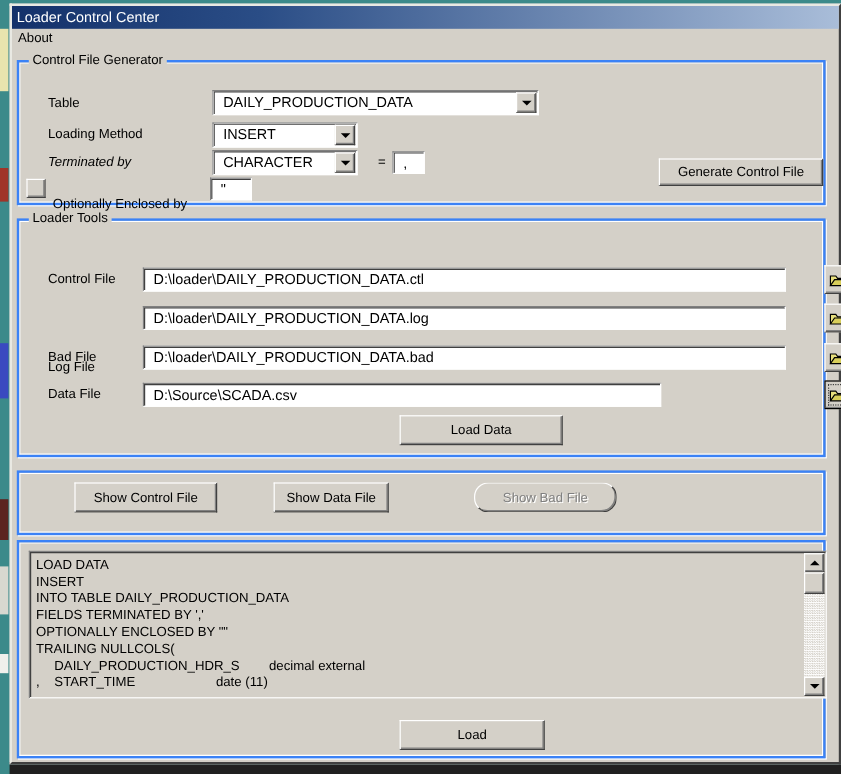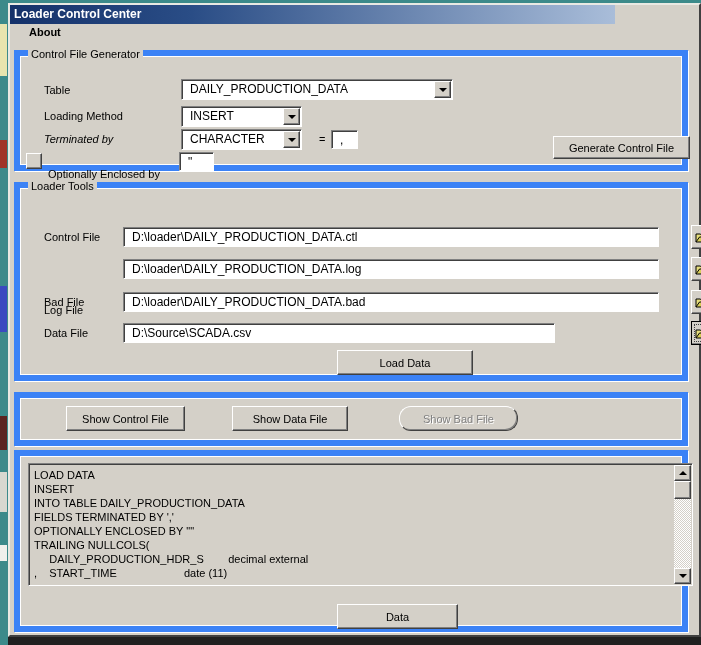--- a/index.html
+++ b/index.html
@@ -15,31 +15,31 @@
 
   .window {
     position:absolute; left:8px; top:3px; width:693px; height:634px;
     background:#d4d0c8;
     border:2px solid;
     border-color:#e9e9e3 #404040 #404040 #e9e9e3;
   }
   .bottom-strip { position:absolute; left:8px; top:637px; width:693px; height:8px; background:#202020; }
 
   .titlebar {
-    position:absolute; left:0; top:0; width:605px; height:19px;
+    position:absolute; left:0; top:0; width:689px; height:19px;
     background:linear-gradient(to right,#14316a,#2a4d86 30%,#a9bdd9);
-    color:#fff; font-weight:bold; font-size:12px; line-height:19px;
+    color:#fff; font-weight:normal; font-size:12px; line-height:19px;
     padding-left:4px;
   }
   .menubar { position:absolute; left:0; top:19px; width:689px; height:18px; }
-  .menu-item { display:inline-block; padding:2px 19px; height:16px;font-weight:bold; }
+  .menu-item { display:inline-block; padding:2px 5px; height:16px; }
 
   .groupbox {
     position:absolute;
-    border:6px solid #3b82f6;
+    border:2px solid #3b82f6;
     box-shadow: inset 1px 1px 0 #fff, inset -1px -1px 0 #fff, 1px 1px 0 #fff;
     padding-left: 16px;
   }
   .group-label {
     position:absolute; top:-8px; left:8px;
     background:#d4d0c8; padding:0 3px; font-size:11px; line-height:13px;
   }
   .lbl { position:absolute; font-size:11px; white-space:nowrap; }
 
   .sunken {
@@ -201,21 +201,21 @@
         <path d="M1 13 V5 h4.5 l1.5 2 H14 v2" fill="#e6de7c" stroke="#000" stroke-width="1"></path>
         <path d="M1 13 L4.5 8 H18 L14.5 13 Z" fill="#d8ce5a" stroke="#000" stroke-width="1"></path>
       </svg>
     </button>
 
     <button class="btn raised" style="left:288px; top:162px; width:136px; height:25px;">Load Data</button>
   </div>
 
   <div class="groupbox" style="left:4px; top:387px; width:674px; height:54px;">
     <button class="btn raised" style="left:17px; top:8px; width:119px; height:25px;">Show Control File</button>
-    <button class="btn raised" style="left:183px; top:8px; width:116px; height:25px;">Show Data File</button>
+    <button class="btn raised" style="left:183px; top:8px; width:96px; height:25px;">Show Data File</button>
     <button class="btn raised disabled" style="left:350px; top:8px; width:119px; height:25px;">Show Bad File</button>
   </div>
 
   <div class="groupbox" style="left:4px; top:445px; width:674px; height:182px;">
     <div class="sunken preview-box" style="left:8px; top:7px; width:665px; height:123px; background:#d4d0c8;">
       <div class="preview-text">LOAD DATA
 INSERT
 INTO TABLE DAILY_PRODUCTION_DATA
 FIELDS TERMINATED BY ','
 OPTIONALLY ENCLOSED BY ""
@@ -226,16 +226,16 @@
         <div class="sb-btn raised">
             <span class="tri-up"></span>
           </div>
         <div class="sb-thumb raised"></div>
         <div class="sb-track"></div>
         <div class="sb-btn raised">
             <span class="tri-down"></span>
           </div>
       </div>
     </div>
-    <button class="btn raised" style="left:288px; top:148px; width:121px; height:25px;">Data</button>
+    <button class="btn raised" style="left:288px; top:148px; width:121px; height:25px;">Load</button>
   </div>
 
 </div>
 
 </body></html>

